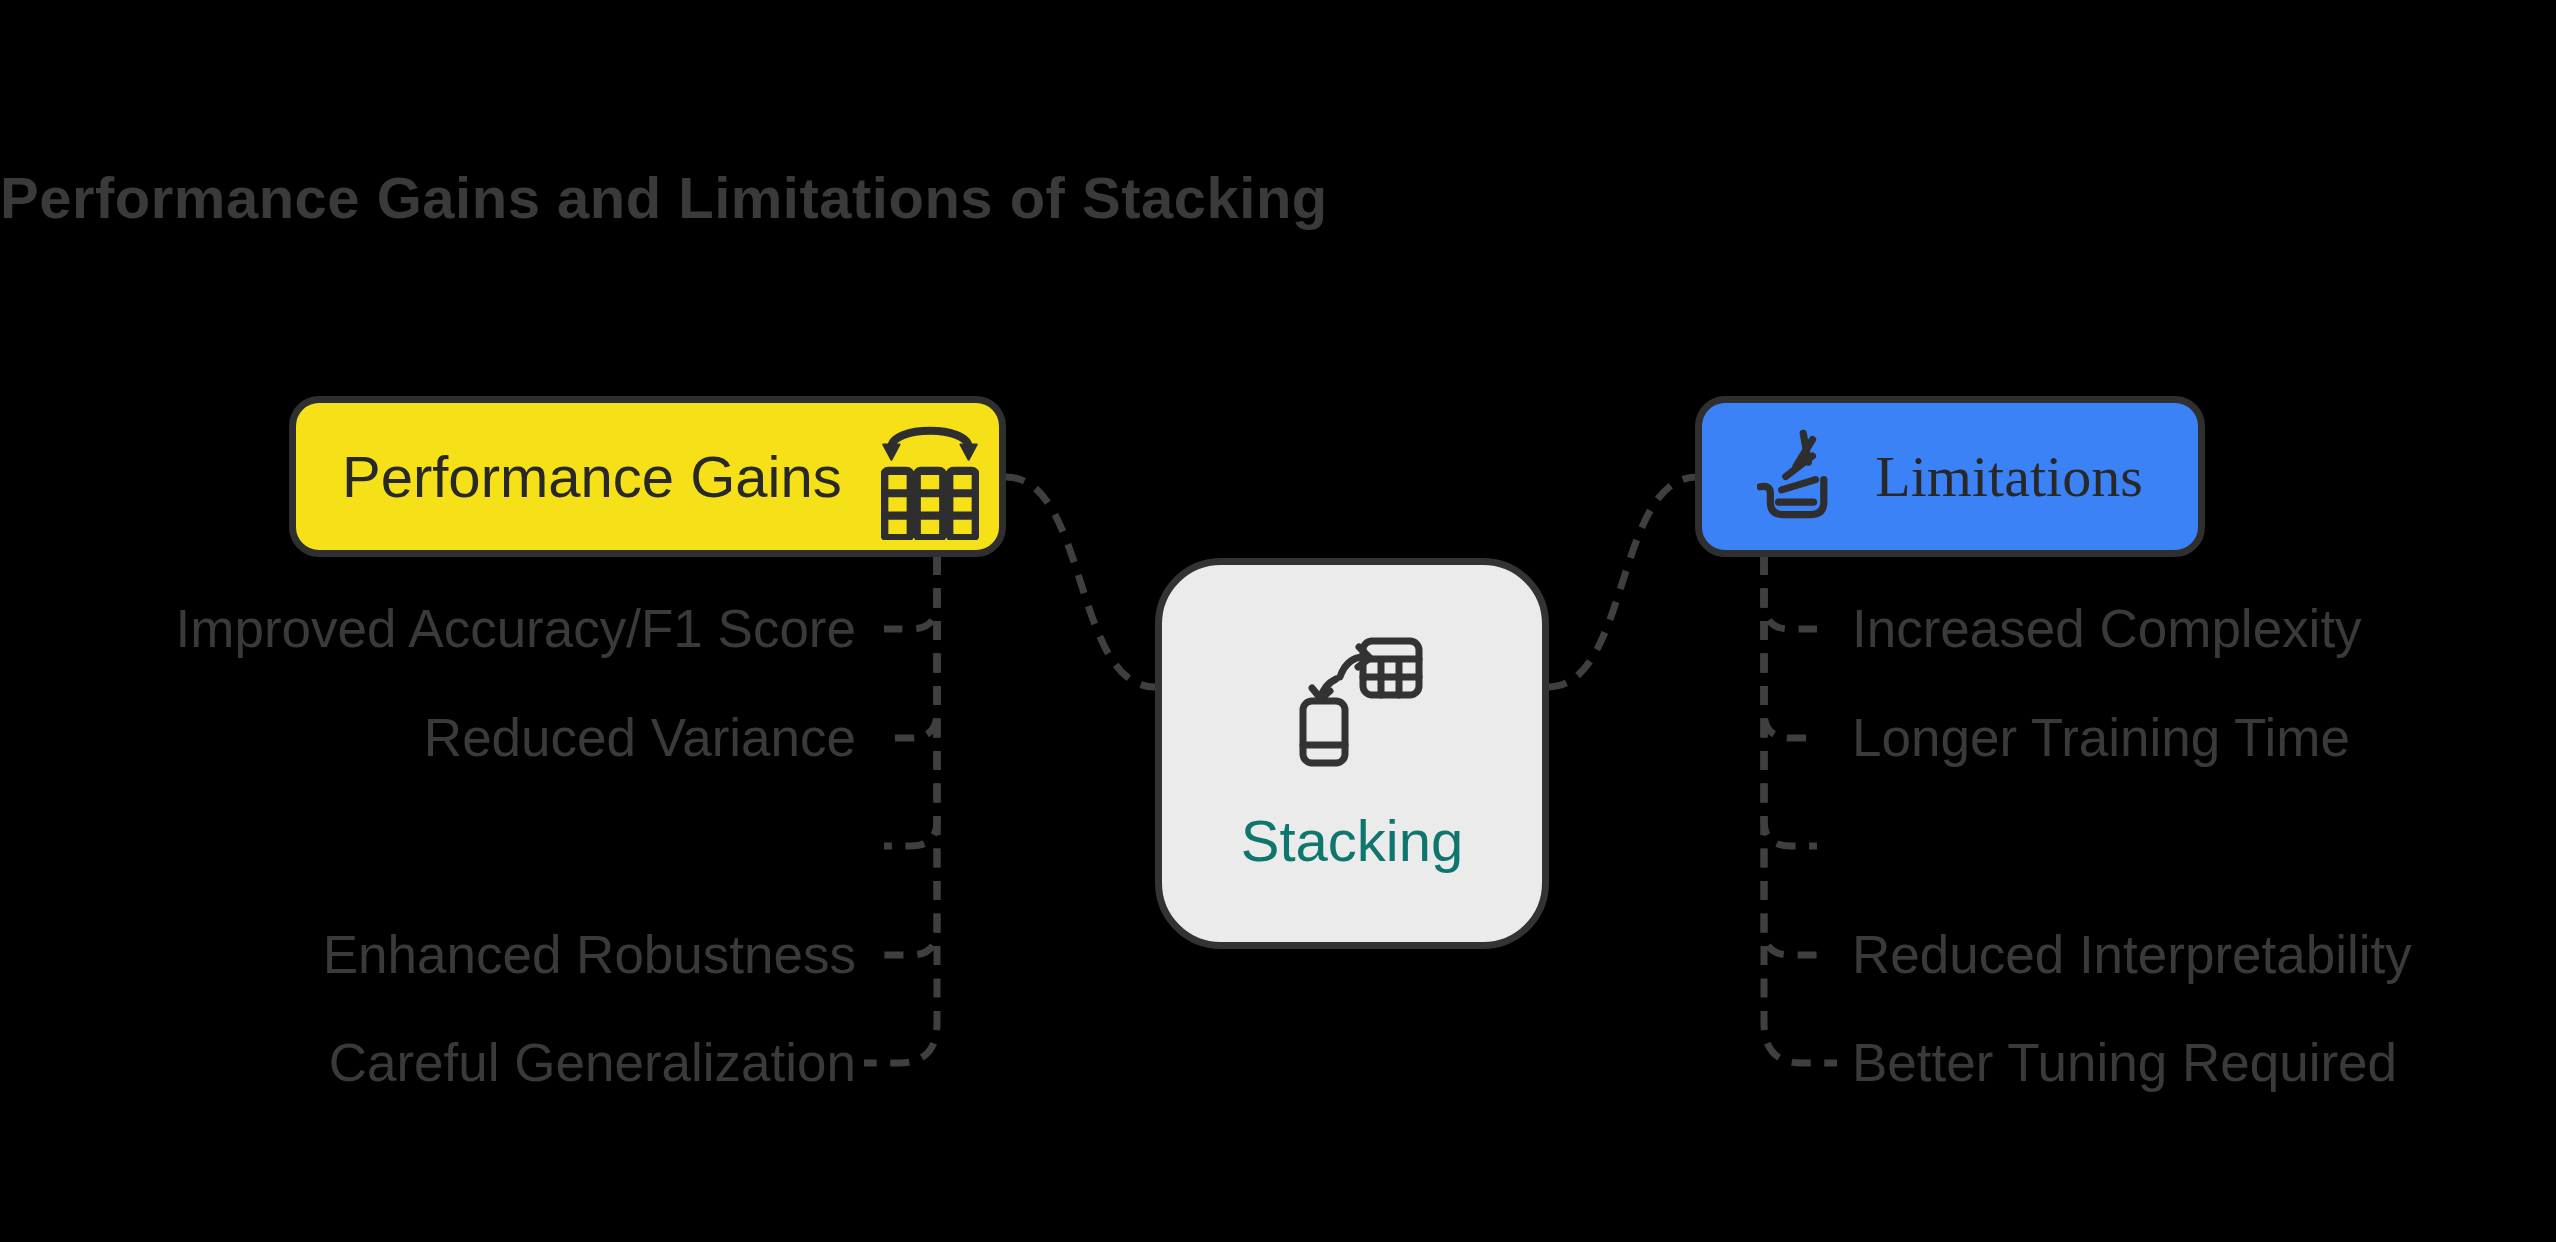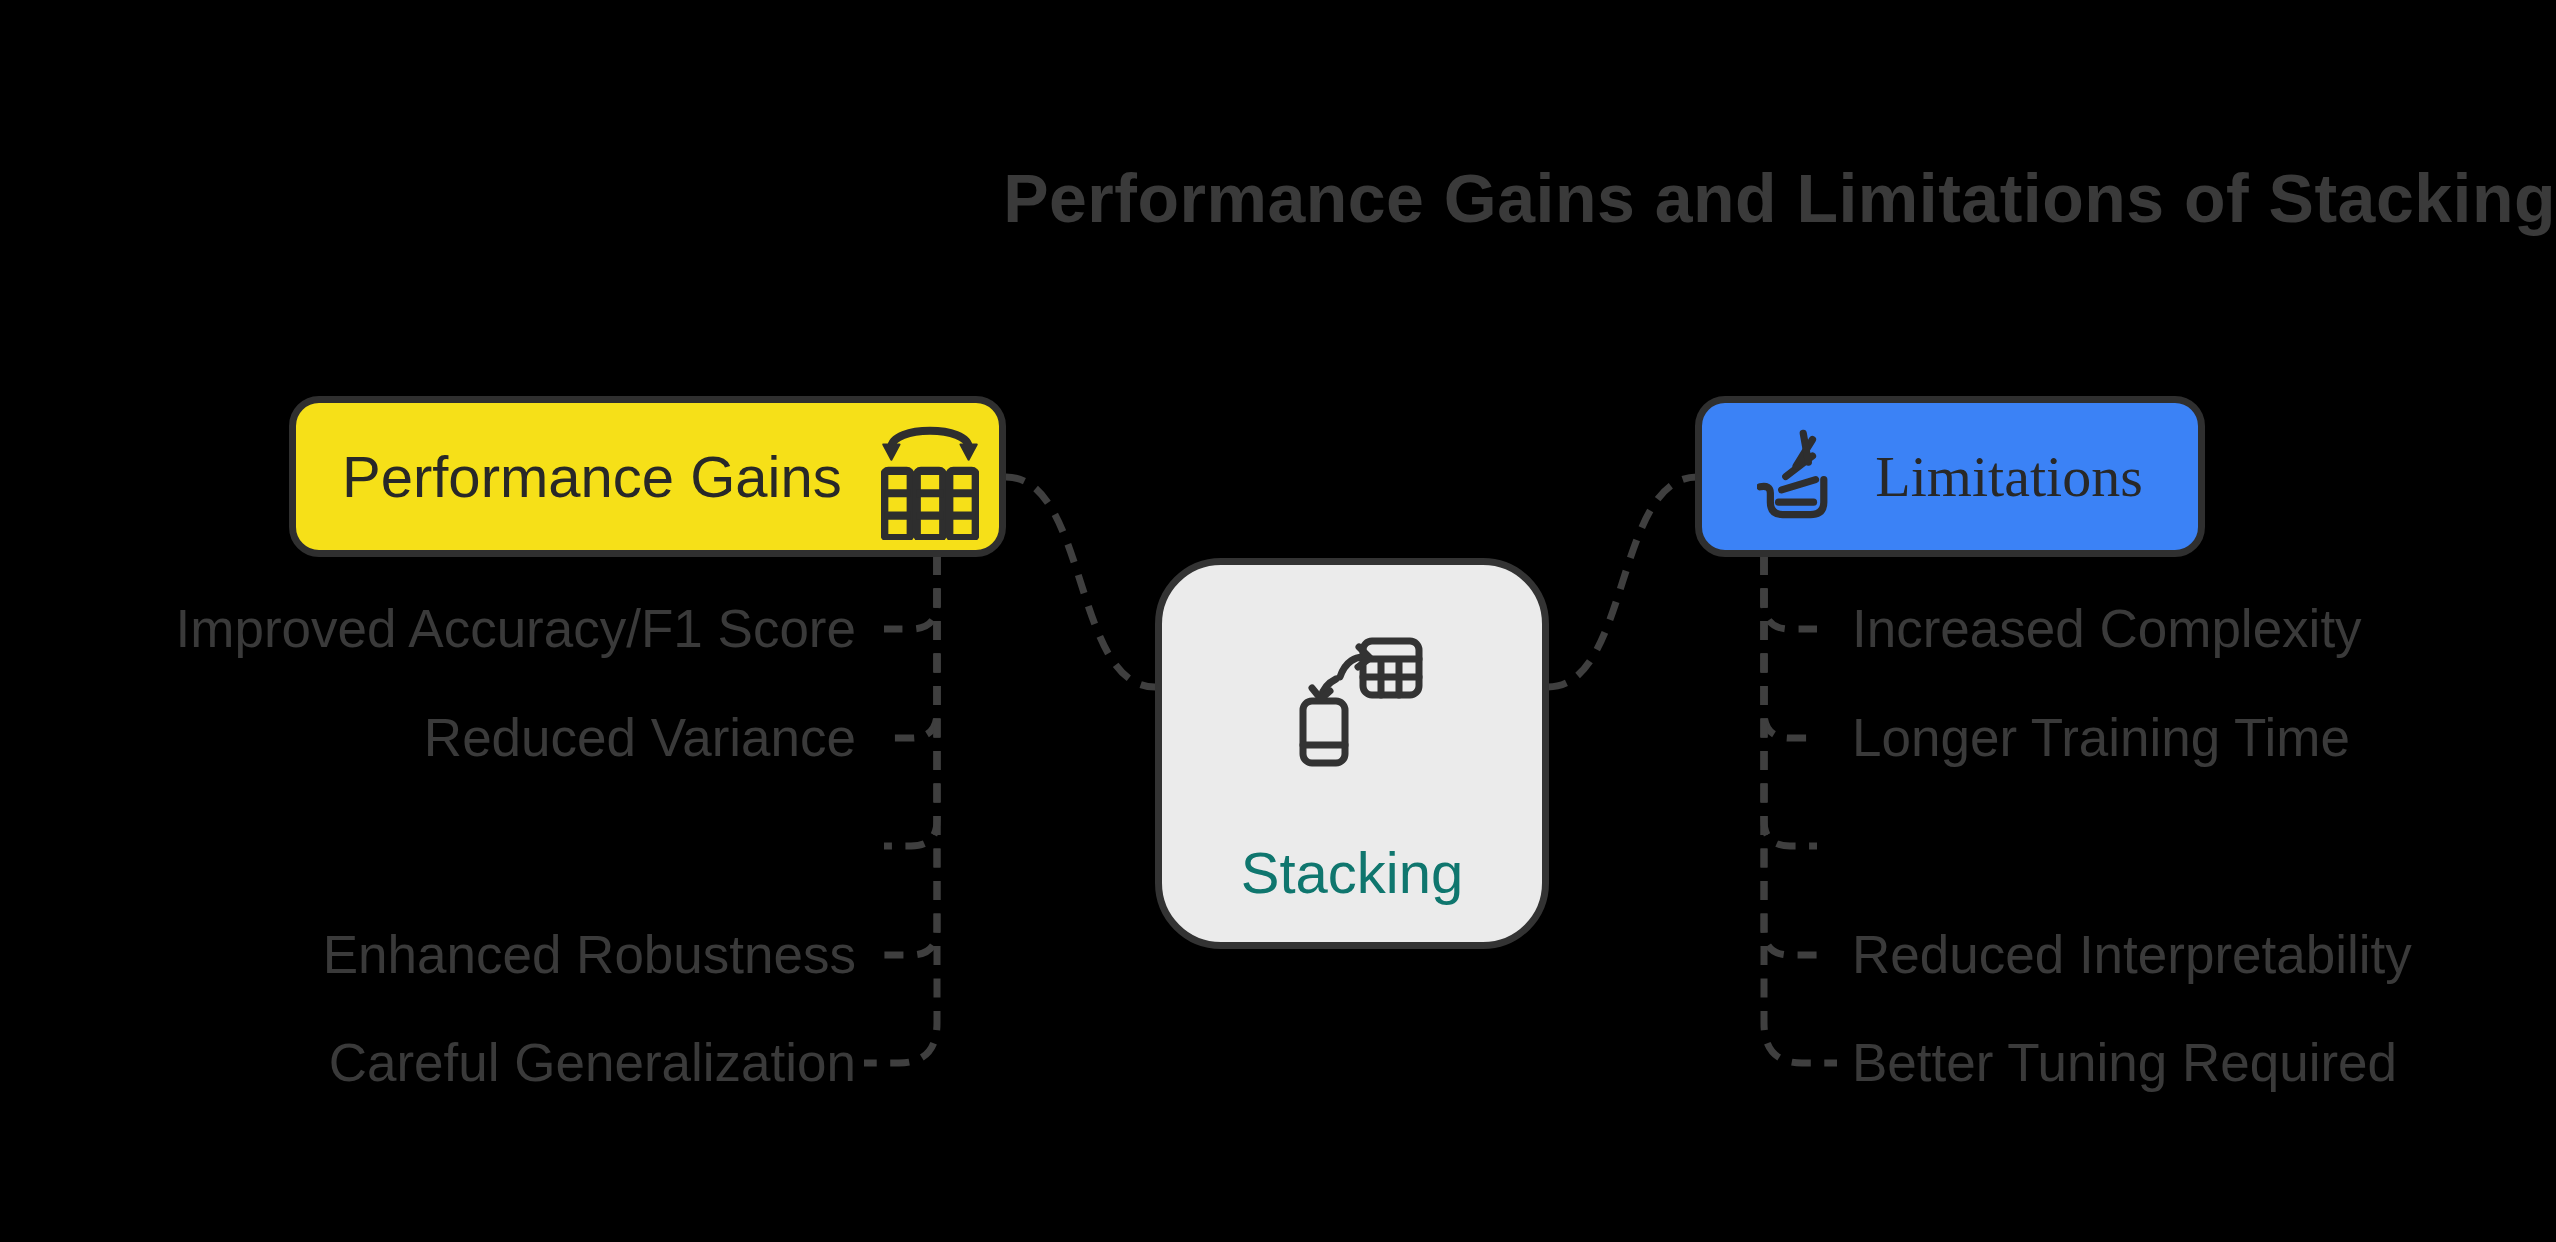--- a/index.html
+++ b/index.html
@@ -1,28 +1,28 @@
 <!DOCTYPE html>
 <html><head>
 <meta charset="utf-8">
 <style>
   html,body{margin:0;padding:0;background:#000;}
   .stage{
     position:relative;width:2556px;height:1242px;background:#000;overflow:hidden;
     font-family:"Liberation Sans",sans-serif;
   }
   .title{
-    position:absolute;left:0;top:160px;width:2556px;text-align:right;
-    font-size:68px;line-height:76px;font-weight:700;color:#3A3A3A;letter-spacing:0.5px;
+    position:absolute;left:0;top:160px;width:2556px;text-align:left;
+    font-size:58px;line-height:76px;font-weight:700;color:#3A3A3A;letter-spacing:0.5px;
   }
   svg.edges{position:absolute;left:0;top:0;}
   .edge{fill:none;stroke:#3F3F3F;stroke-width:7;stroke-dasharray:19 13.5;}
   .node{
     position:absolute;display:flex;align-items:center;box-sizing:border-box;
-    border:7px solid #2F2F2F;border-radius:30px;gap:32px;
+    border:7px solid #2F2F2F;border-radius:30px;
   }
   .node .box-label{font-size:58px;color:#282828;white-space:nowrap;}
   .node-gains{
     left:289px;top:396px;width:717px;height:161px;background:#F6E018;
     padding:0 20px 0 46px;justify-content:space-between;
   }
   .node-limits{
     left:1695px;top:396px;width:510px;height:161px;background:#C96BF0;
     justify-content:center;gap:44px;
   }

